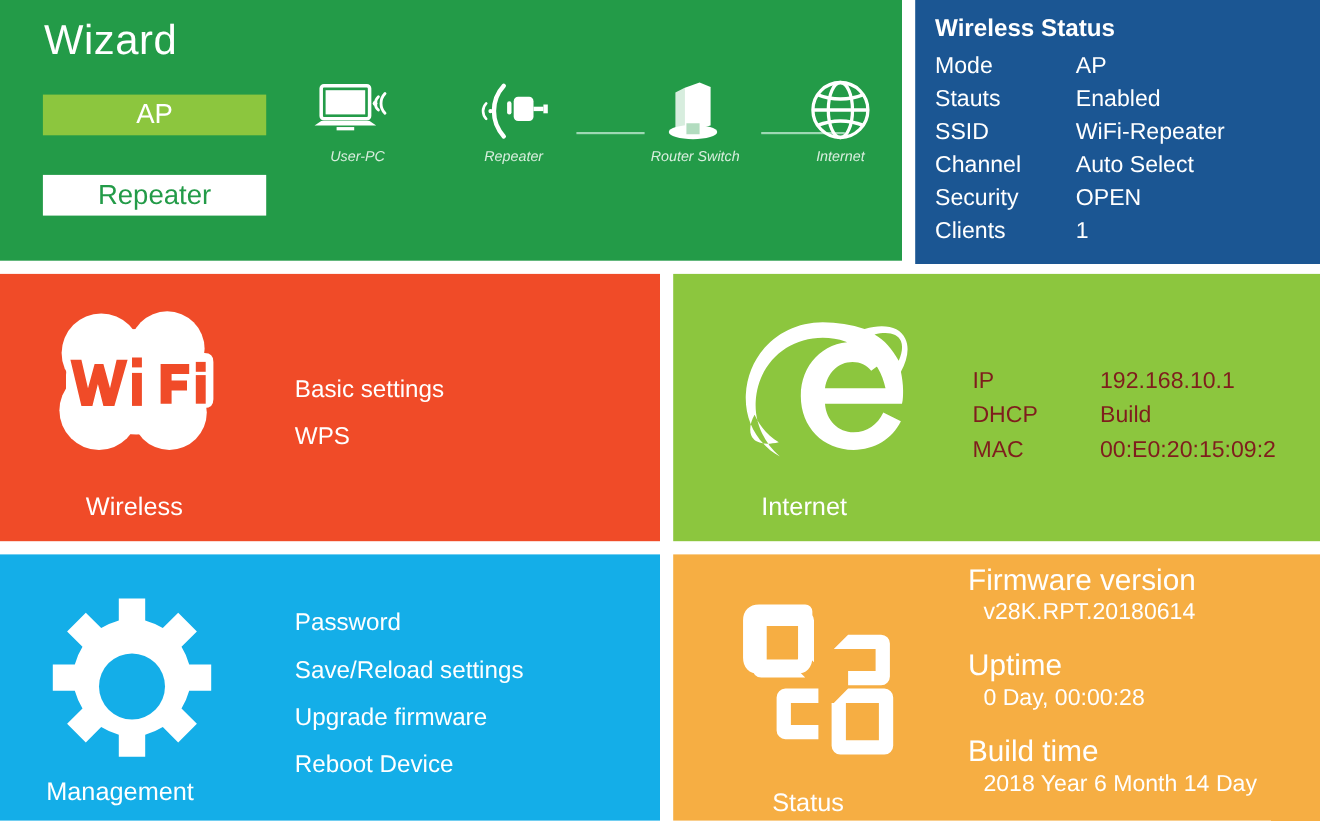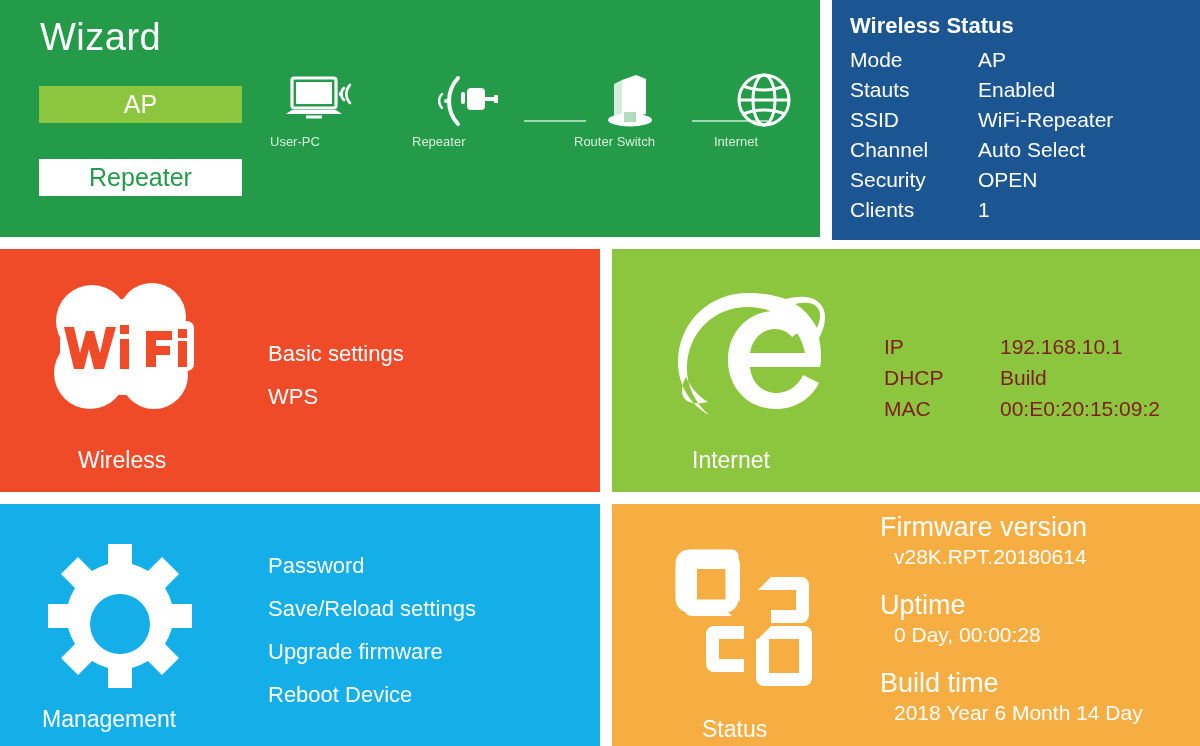--- a/index.html
+++ b/index.html
@@ -65,21 +65,23 @@
   
   .topology {
     position: absolute;
     left: 262px;
     top: 70px;
     width: 558px;
     height: 100px;
   }
   .node {
     position: absolute;
+    text-align: center;
     color: #e8f5ec;
+    font-style: italic;
   }
   .node .glyph {
     display: block;
     height: 62px;
   }
   .node .cap {
     display: block;
     font-size: 13px;
     color: #d9eede;
     white-space: nowrap;

